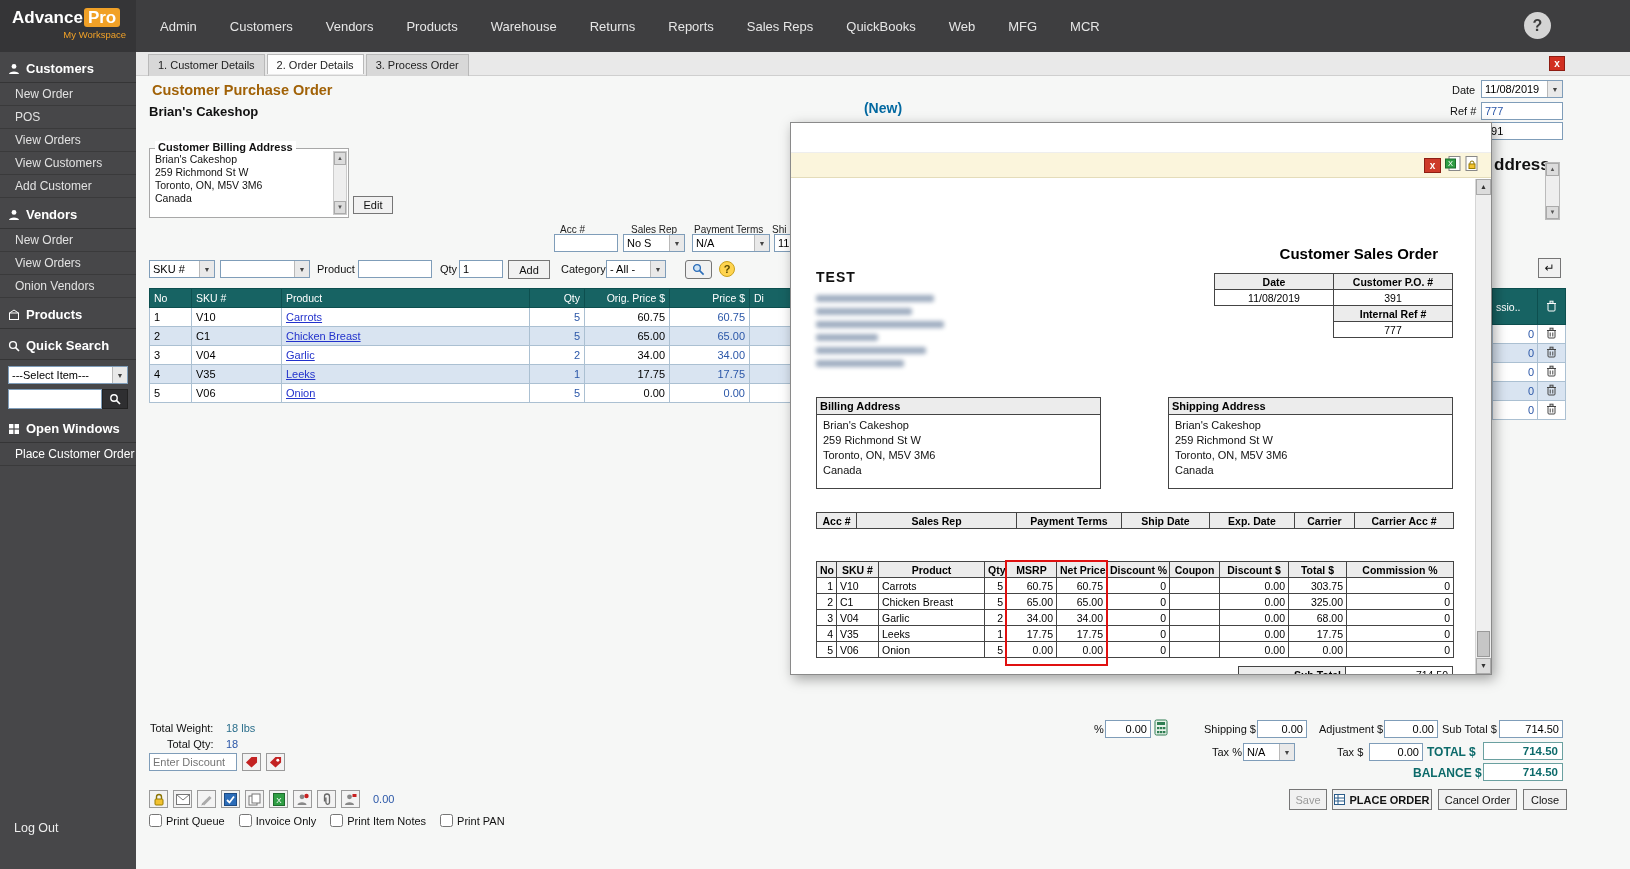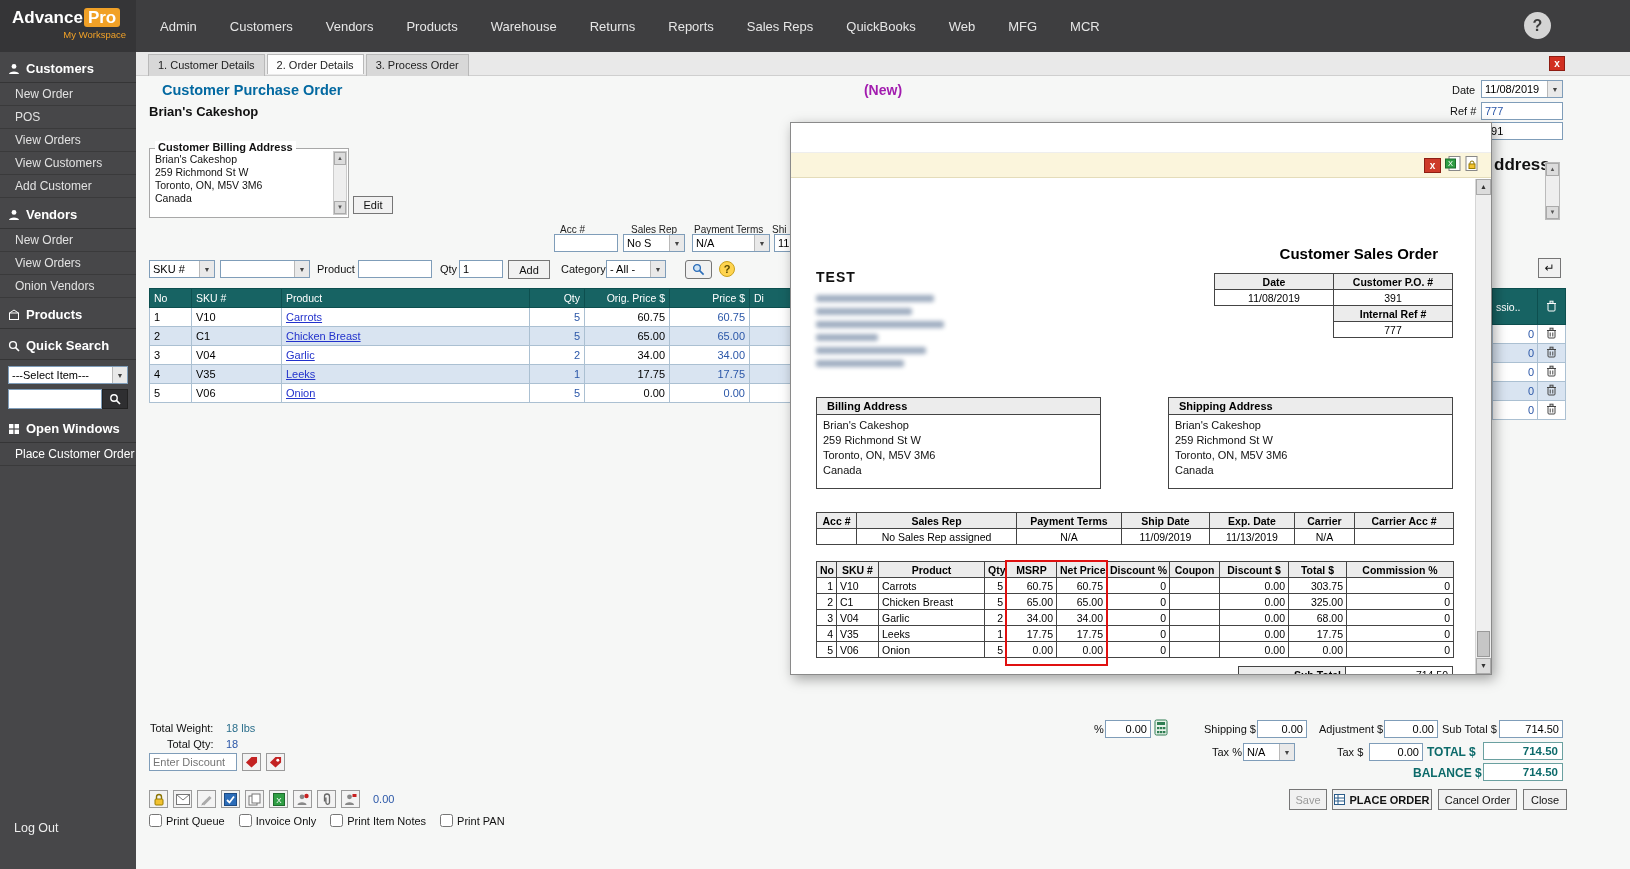--- a/index.html
+++ b/index.html
@@ -29,22 +29,22 @@
   .logout{position:absolute;left:14px;bottom:34px;color:#eee;font-size:12.5px;cursor:pointer}
 
   
   .main{position:absolute;left:136px;top:52px;width:1494px;height:817px;background:#f6f7f6}
   .tabbar{position:absolute;left:0;top:0;width:100%;height:24px;background:#e9e9e9;border-bottom:1px solid #cfcfcf}
   .tab{position:relative;display:inline-block;font-size:11px;color:#222;padding:4px 9px 5px;border:1px solid #b9b9b9;border-bottom:none;background:#d8d8d8;margin-right:2px;top:2px;cursor:pointer}
   .tab.first{margin-left:12px}
   .tab.active{background:#fdfdfd;height:20px}
   .tab-close{position:absolute;left:1413px;top:4px;width:16px;height:15px;background:#d12f21;border:1px solid #8e1c12;color:#fff;font-size:10px;font-weight:bold;line-height:13px;text-align:center;cursor:pointer}
 
-  .page-title{position:absolute;left:26px;top:30px;color:#0369a1;font-size:14.5px;font-weight:bold}
-  .status-new{position:absolute;left:747px;top:30px;transform:translateX(-50%);color:#a21caf;font-size:14px;font-weight:bold}
+  .page-title{position:absolute;left:16px;top:30px;color:#a16207;font-size:14.5px;font-weight:bold}
+  .status-new{position:absolute;left:747px;top:48px;transform:translateX(-50%);color:#0369a1;font-size:14px;font-weight:bold}
   .customer-name{position:absolute;left:13px;top:52px;font-size:13px;font-weight:bold;color:#111}
 
   .lbl{font-size:11px;color:#111;position:absolute;white-space:nowrap}
   .lbl-sm{font-size:10px;color:#222;position:absolute;white-space:nowrap}
   .inp{border:1px solid #7f9db9;background:#fff;font-family:"Liberation Sans",sans-serif;font-size:11px;padding:1px 3px;height:18px}
   .inp.ra{text-align:right}
   .inp.blue{color:#2b57a8}
   .combo{position:absolute;border:1px solid #7f9db9;background:#fff;height:18px;font-size:11px;display:flex;align-items:center;padding-left:3px;cursor:pointer;white-space:nowrap;overflow:hidden}
   .combo .arr{margin-left:auto;width:15px;height:100%;background:#e9e9e9;border-left:1px solid #b9b9b9;display:flex;align-items:center;justify-content:center;font-size:7px;color:#444;flex:0 0 15px}
   .btn{border:1px solid #767676;background:#f1f1f1;font-size:11px;color:#111;display:inline-flex;align-items:center;justify-content:center;cursor:pointer}
@@ -90,21 +90,21 @@
   .blur-line{height:7px;background:#9fadc0;border-radius:2px;filter:blur(2px);margin-bottom:6px}
   .rpt-title{position:absolute;right:37px;top:66px;font-size:15px;font-weight:bold;color:#000}
 
   .rr{display:flex}
   .rcell{border:1px solid #444;height:17px;font-size:10.5px;display:flex;align-items:center;justify-content:center;background:#fff;margin-top:-1px}
   .rcell + .rcell{margin-left:-1px}
   .rcell.h{background:#ececec;font-weight:bold}
   .rcell.empty-sp{border:none;background:transparent}
 
   .addr-box{position:absolute;width:285px}
-  .addr-box .hd{border:1px solid #444;background:#ececec;font-weight:bold;font-size:11px;padding:2px 10px;color:#000}
+  .addr-box .hd{border:1px solid #444;background:#ececec;font-weight:bold;font-size:11px;padding:2px 3px;color:#000}
   .addr-box .bd{border:1px solid #444;border-top:none;height:74px;padding:3px 6px;font-size:11px;line-height:15px;color:#111}
 
   table.rpt{position:absolute;border-collapse:collapse;table-layout:fixed;background:#fff}
   .rpt th{background:#ececec;border:1px solid #444;font-size:10.5px;font-weight:bold;height:16px;padding:0 3px;white-space:nowrap;overflow:hidden}
   .rpt td{border:1px solid #444;font-size:10.5px;height:16px;padding:0 3px;white-space:nowrap;overflow:hidden}
   .red-box{position:absolute;left:214px;top:381px;width:103px;height:106px;border:2px solid #e01010;pointer-events:none}
   .rtotals{position:absolute;left:447px;top:488px;width:216px}
   .rtotal-row{display:flex;margin-top:-1px}
   .rtotal-row .l{width:108px;border:1px solid #444;background:#ececec;font-weight:bold;font-size:10.5px;text-align:right;padding:2px 4px;height:18px}
   .rtotal-row .v{width:108px;border:1px solid #444;margin-left:-1px;font-size:10.5px;text-align:right;padding:2px 4px;height:18px;background:#fff}
@@ -698,29 +698,20 @@
         <tbody>
             <tr>
           <th class="ca">Acc #</th>
               <th class="ca">Sales Rep</th>
               <th class="ca">Payment Terms</th>
               <th class="ca">Ship Date</th>
               <th class="ca">Exp. Date</th>
               <th class="ca">Carrier</th>
               <th class="ca">Carrier Acc #</th>
         </tr>
-        <tr>
-          <td class="ca"></td>
-              <td class="ca">No Sales Rep assigned</td>
-              <td class="ca">N/A</td>
-              <td class="ca">11/09/2019</td>
-              <td class="ca">11/13/2019</td>
-              <td class="ca">N/A</td>
-              <td class="ca"></td>
-        </tr>
       </tbody>
         </table>
 
       <table class="rpt" style="left:25px;top:382px;width:637px">
         <colgroup>
             <col style="width:20px">
             <col style="width:42px">
             <col style="width:106px">
             <col style="width:22px">
             <col style="width:50px">

